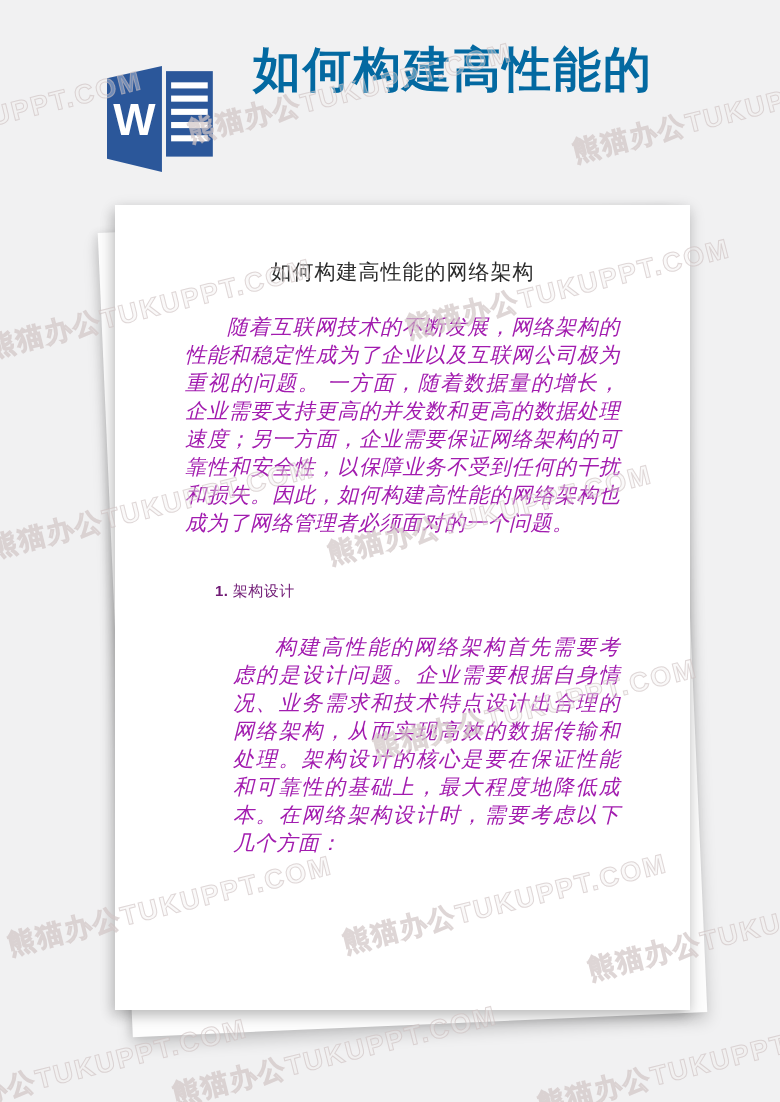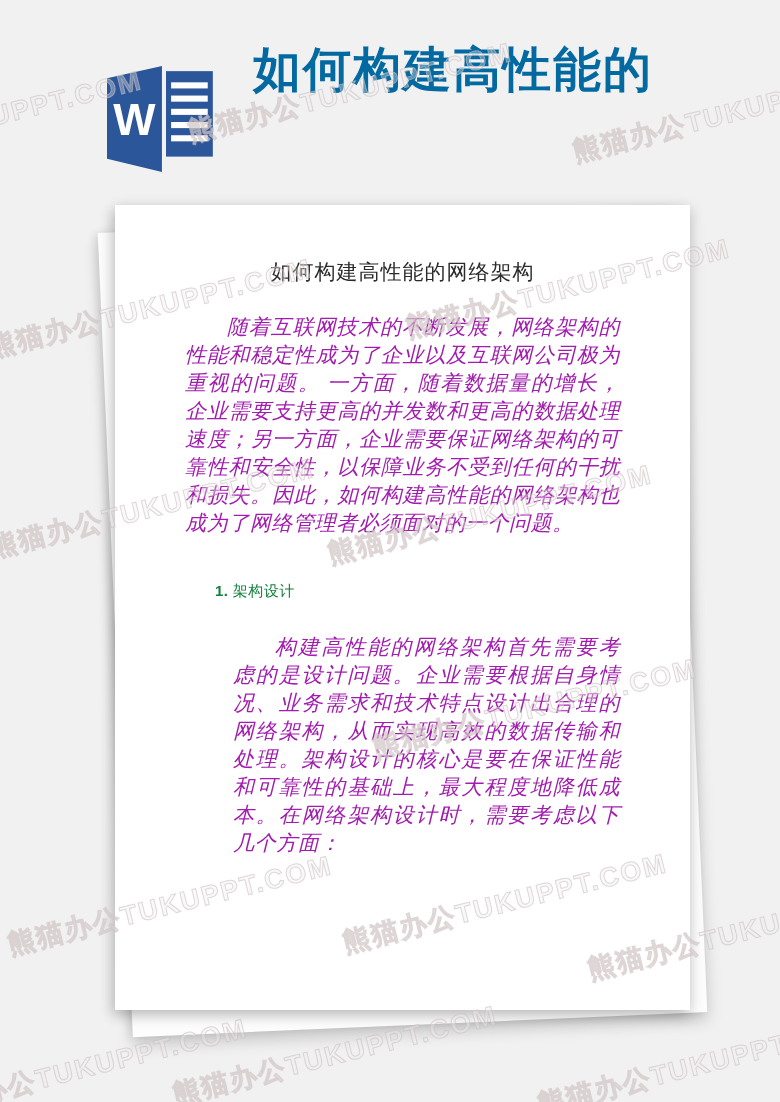--- a/index.html
+++ b/index.html
@@ -37,21 +37,21 @@
     font-size:21px; line-height:30px; font-weight:normal;
     text-align:center; color:#2b2b2b; margin-bottom:26px;
     letter-spacing:1px;
   }
   .doc-body-p {
     font-size:21px; line-height:28px; color:#a21caf;
     text-align:justify; text-indent:2em; letter-spacing:0.6px;font-style:italic;
   }
   .doc-body-p + .section-heading { margin-top:40px; }
   .section-heading {
-    font-size:15px; line-height:28px; color:#15803d;
+    font-size:15px; line-height:28px; color:#701a75;
     padding-left:2em; letter-spacing:0.5px;
   }
   .section-heading .sec-num {
     font-family:"Liberation Sans", sans-serif; font-weight:bold;
   }
   .section-heading + .doc-body-p { margin-top:28px;margin-left:48px; }
   .section-heading:last-child { margin-top:32px; }
 
   
   .wm-layer { position:absolute; inset:0; z-index:5; pointer-events:none; }

